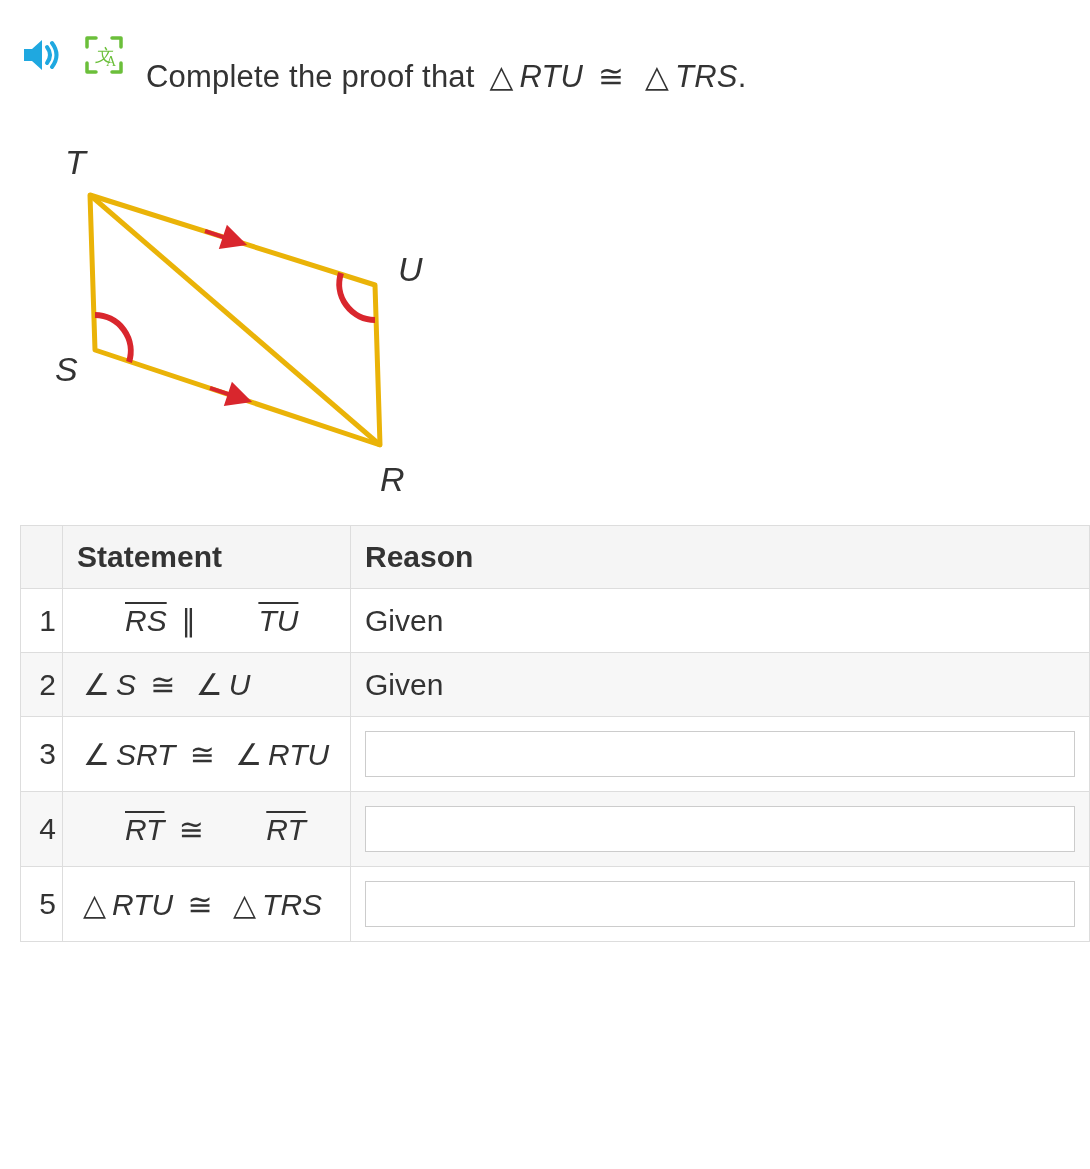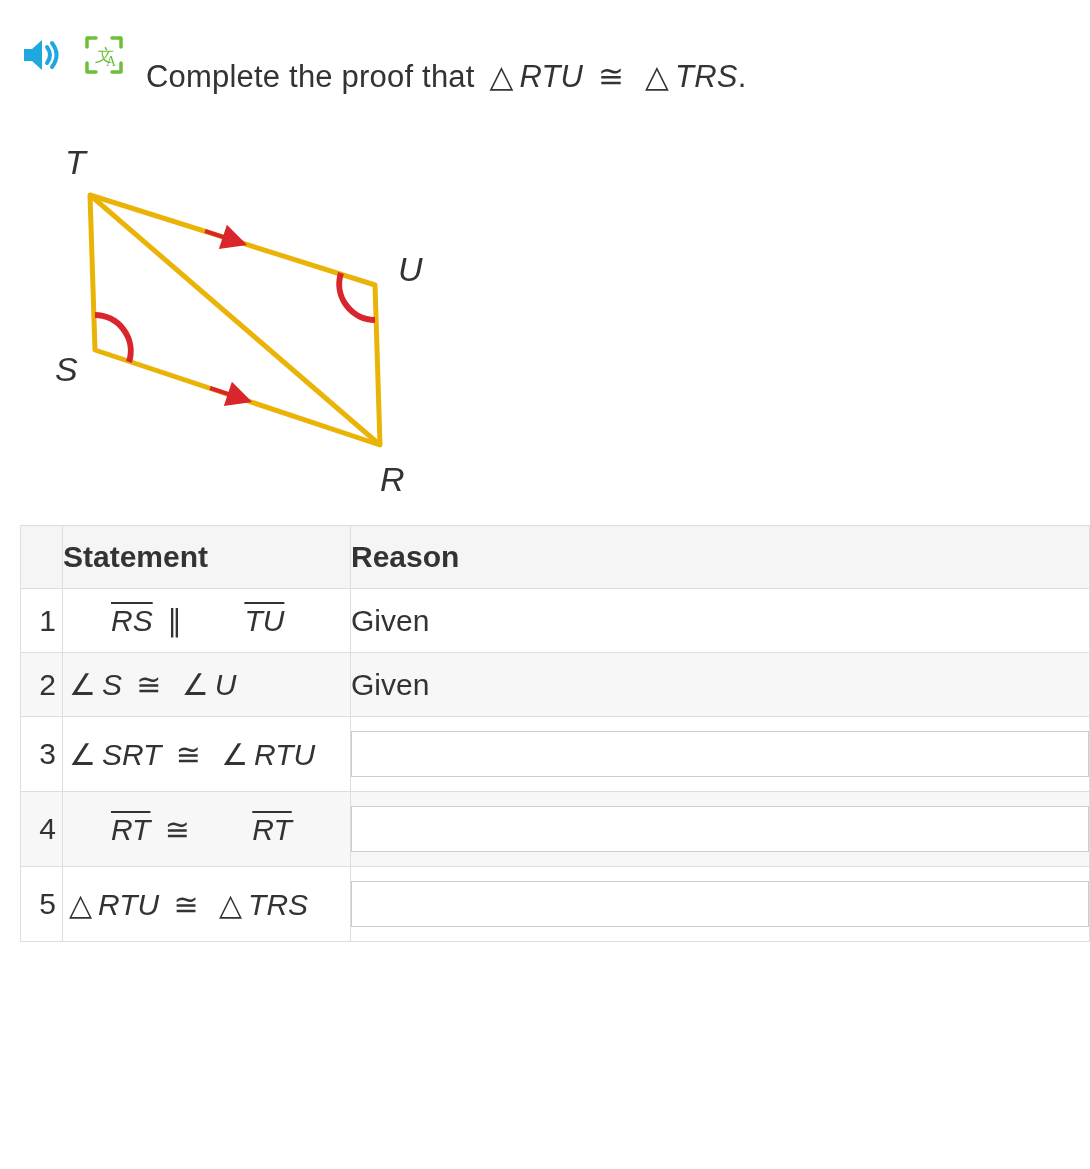--- a/index.html
+++ b/index.html
@@ -37,21 +37,21 @@
     font-family: Verdana, Geneva, sans-serif;
     color: #333;
   }
   table.proof {
     border-collapse: collapse;
     width: 1070px;
     font-size: 30px;
   }
   table.proof th, table.proof td {
     border: 1px solid #ddd;
-    padding: 14px 0;
+    padding: 14px 14px;
     text-align: left;
     vertical-align: middle;
   }
   table.proof th {
     background: #f5f5f5;
     font-weight: bold;
   }
   table.proof tbody tr:nth-child(even) td { background:#f7f7f7; }
   table.proof col.num { width: 42px; }
   table.proof col.stmt { width: 288px; }

